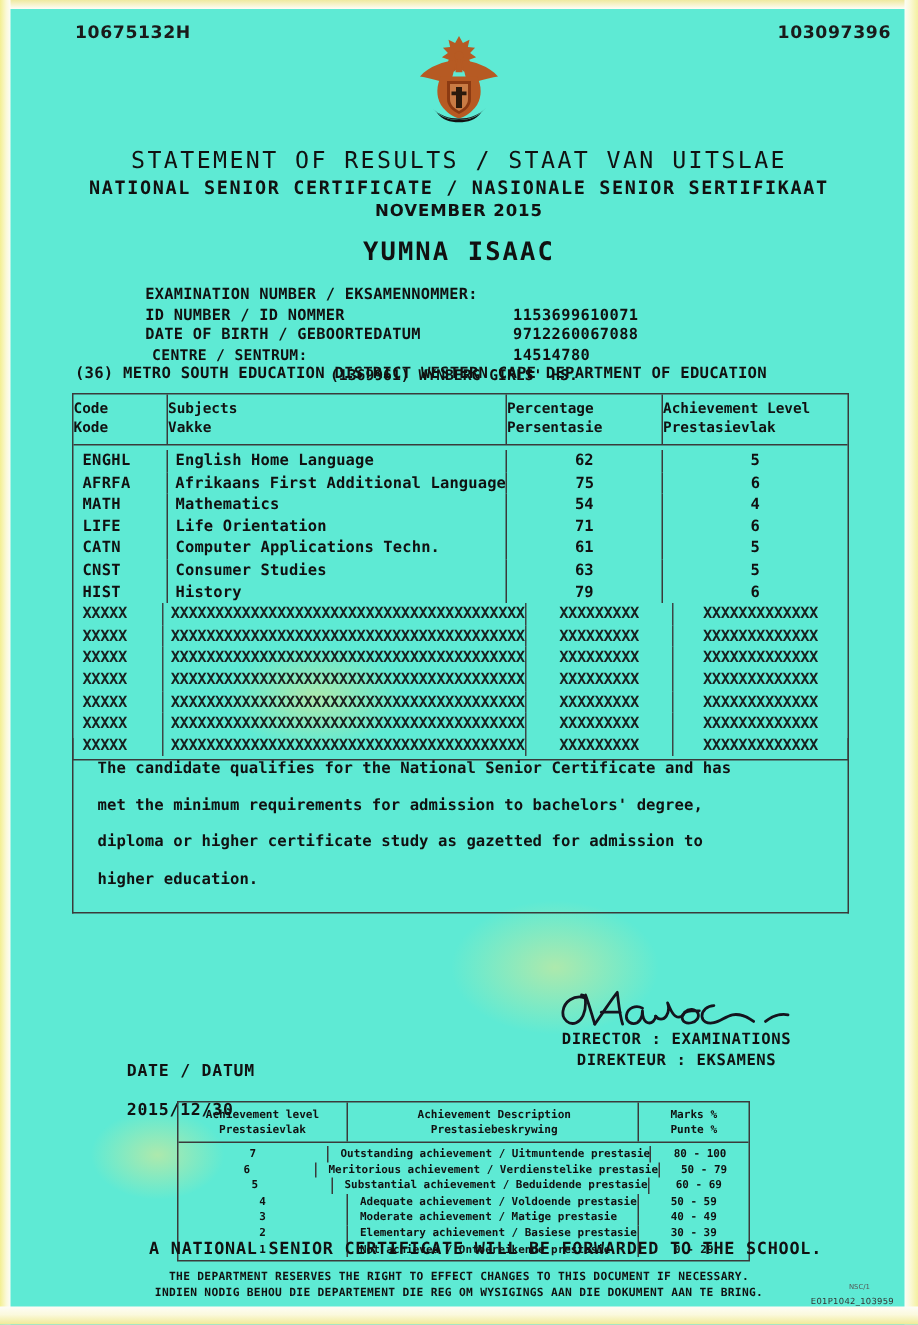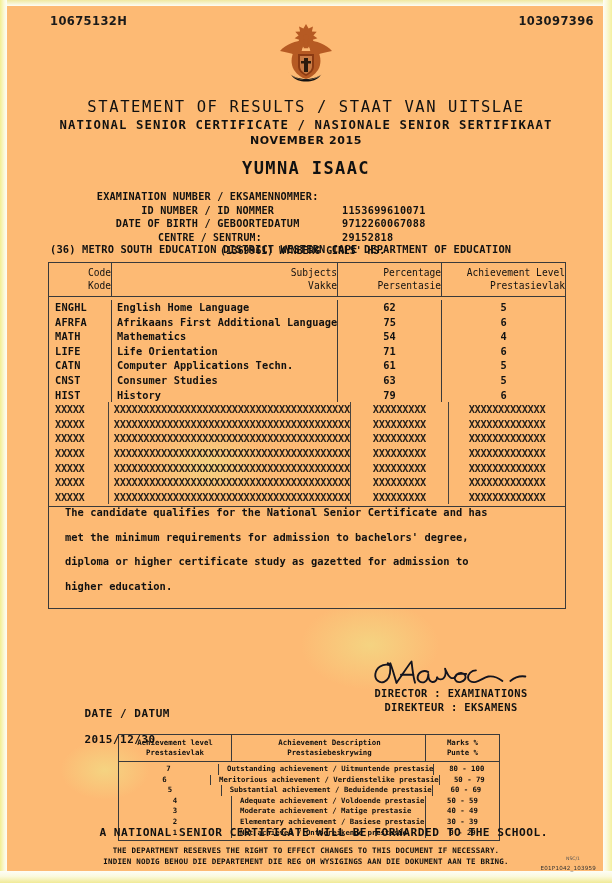--- a/index.html
+++ b/index.html
@@ -8,21 +8,21 @@
     background: #d8d8d0;
   }
   body {
     width: 612px; height: 883px;
     font-family: "DejaVu Sans Mono", monospace;
     overflow: hidden;
   }
   #page {
     position: relative;
     width: 612px; height: 883px;
-    background: #fdba74;
+    background: #5eead4;
     overflow: hidden;
   }
   
   #scan-left  { position:absolute; left:0;  top:0; width:7px;  height:883px; background:linear-gradient(90deg,#f3ef92,#fbf9d8 60%,#fdfdf7); }
   #scan-right { position:absolute; right:0; top:0; width:9px;  height:883px; background:linear-gradient(270deg,#f4f0a0,#fbf9da 60%,#fdfdf7); }
   #scan-top   { position:absolute; left:0;  top:0; width:612px; height:6px;  background:linear-gradient(180deg,#efe9a0,#fdfdf7); }
   #scan-bot   { position:absolute; left:0;  bottom:0; width:612px; height:12px; background:linear-gradient(0deg,#f0ea96,#fbf9dd 55%,#fdfdf7); }
   .smudge { position:absolute; background:radial-gradient(ellipse at center, rgba(238,232,140,.55), rgba(253,253,247,0) 70%); pointer-events:none; }
 
   .ref {
@@ -39,41 +39,41 @@
   .ctr { position: absolute; width: 612px; text-align: center; left: 0; }
   #country {
     top: 86px; font-family: "DejaVu Sans", sans-serif;
     font-weight: bold; font-size: 9.5px; letter-spacing: .1px; color: #111;
   }
   #title-1 { top: 98px; font-size: 15.5px; letter-spacing: 1.6px; color:#111; }
   #title-2 { top: 118px; font-size: 12.3px; letter-spacing: 1.1px; color:#111; font-weight:bold; }
   #title-3 { top: 134px; font-family:"DejaVu Sans", sans-serif; font-size:11px; font-weight:bold; letter-spacing:.6px; color:#111; }
   #candidate { top: 158px; font-size: 17px; font-weight: bold; letter-spacing: 1.4px; color:#111; }
 
-  #details { position: absolute; left: 60px; top: 177px; font-size: 10.2px; color:#111; line-height: 13.4px; text-align: center; }
+  #details { position: absolute; left: 60px; top: 177px; font-size: 10.2px; color:#111; line-height: 13.4px; }
   .det-row { position: relative; height: 13.4px; white-space: pre; }
   .det-label { font-weight: bold; letter-spacing:.2px; }
   .det-val { position: absolute; left: 282px; font-weight: bold; letter-spacing:.3px; }
   #centre-row { padding-left: 6px; font-size: 9.8px; }
   #centre-val { position: absolute; left: 160px; font-weight: bold; }
 
   #district { position: absolute; left: 50px; top: 243px; font-size: 10.4px; font-weight: bold; color:#111; letter-spacing:.15px; }
 
   
   #results {
     position: absolute; left: 48px; top: 262px; width: 518px;
     border: 1px solid #3a3a3a;
   }
   #results .thead { display:flex; border-bottom: 1px solid #3a3a3a; }
   #results .tr { display:flex; }
   #results .c-code  { width: 62px;  padding-left: 6px; }
   #results .c-sub   { flex: 1;      padding-left: 5px; border-left: 1px solid #3a3a3a; }
   #results .c-pct   { width: 104px; text-align:center; border-left: 1px solid #3a3a3a; }
   #results .c-lvl   { width: 124px; text-align:center; border-left: 1px solid #3a3a3a; }
-  #results .thead > div { padding-top:4px; padding-bottom:4px; text-align:right; font-size:9.6px; font-weight:normal; line-height:12.5px; color:#111; }
+  #results .thead > div { padding-top:4px; padding-bottom:4px; text-align:left; font-size:9.6px; font-weight:bold; line-height:12.5px; color:#111; }
   #results .thead .c-code { padding-left:0; }
   #results .thead .c-sub  { padding-left:0; }
   #results .tbody { padding-top: 3px; padding-bottom: 2px; }
   #results .tr > div { font-size: 10.3px; line-height: 14.6px; color:#111; white-space: pre; }
   #results .tr .c-code { font-weight:bold; letter-spacing:.2px; }
   #results .tr .c-sub  { font-weight:bold; letter-spacing:.1px; }
   #results .tr .c-pct, #results .tr .c-lvl { font-weight:bold; }
   .xrow > div { opacity: .92; }
   .xrow .c-sub, .xrow .c-code, .xrow .c-pct, .xrow .c-lvl { letter-spacing: -0.3px !important; }
 
@@ -154,21 +154,21 @@
     <div class="det-row">
       <span class="det-label">EXAMINATION NUMBER / EKSAMENNOMMER:</span>
       <span class="det-val">1153699610071</span>
     </div>
     <div class="det-row">
       <span class="det-label">ID NUMBER / ID NOMMER</span>
       <span class="det-val">9712260067088</span>
     </div>
     <div class="det-row">
       <span class="det-label">DATE OF BIRTH / GEBOORTEDATUM</span>
-      <span class="det-val">29152818</span>
+      <span class="det-val">14514780</span>
     </div>
     <div class="det-row" id="centre-row">
       <span class="det-label">CENTRE / SENTRUM:</span>
       <span id="centre-val">(1369961) WYNBERG GIRLS' HS.</span>
     </div>
   </div>
 
   <div id="district">(36) METRO SOUTH EDUCATION DISTRICT WESTERN CAPE DEPARTMENT OF EDUCATION</div>
 
   <div id="results">

